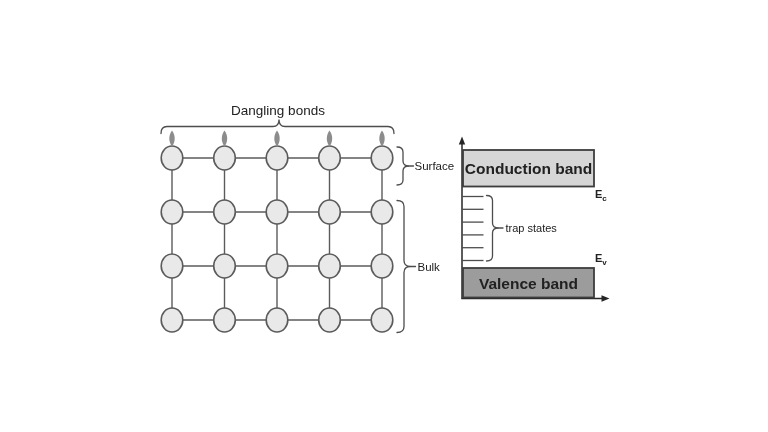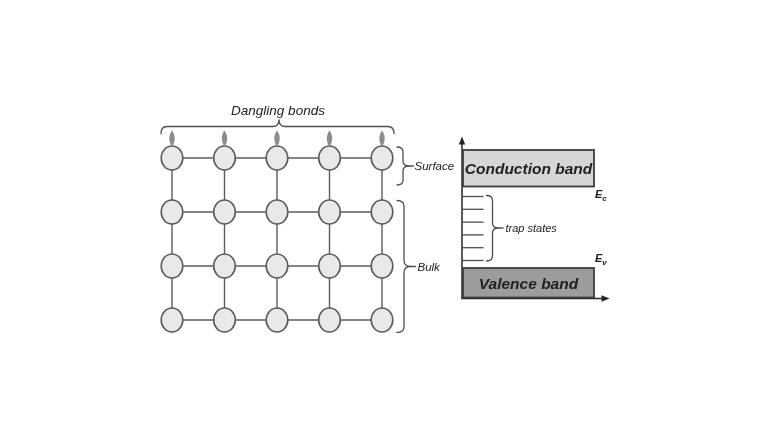--- a/index.html
+++ b/index.html
@@ -2,21 +2,20 @@
 <html style="--page-bg: #ffffff; --atom-fill: #e9e9e9; --atom-stroke: #5b5b5b; --bond-stroke: #5b5b5b; --dangling-fill: #8c8c8c; --brace-stroke: #4d4d4d; --conduction-fill: #d6d6d6; --valence-fill: #9c9c9c; --band-border: #3d3d3d; --trap-line: #4d4d4d; --axis: #262626; --text: #212121;"><head>
 <meta charset="utf-8">
 <style>
   html,body{margin:0;padding:0;background:#ffffff;}
   .stage{
     position:relative;
     width:768px;height:388px;
     background:var(--page-bg,#ffffff);
     overflow:hidden;
     font-family:"Liberation Sans", sans-serif;
-    font-style:italic;
   }
   svg{display:block;}
   text{
     font-family:"Liberation Sans", sans-serif;
     fill:var(--text,#212121);
   }
   .lbl-dangling{font-size:13.5px;font-weight:400;text-anchor:middle;}
   .lbl-side{font-size:11.5px;font-weight:400;text-anchor:start;}
   .lbl-trap{font-size:11px;font-weight:400;text-anchor:start;}
   .lbl-band{font-size:15.5px;font-weight:600;text-anchor:middle;}

